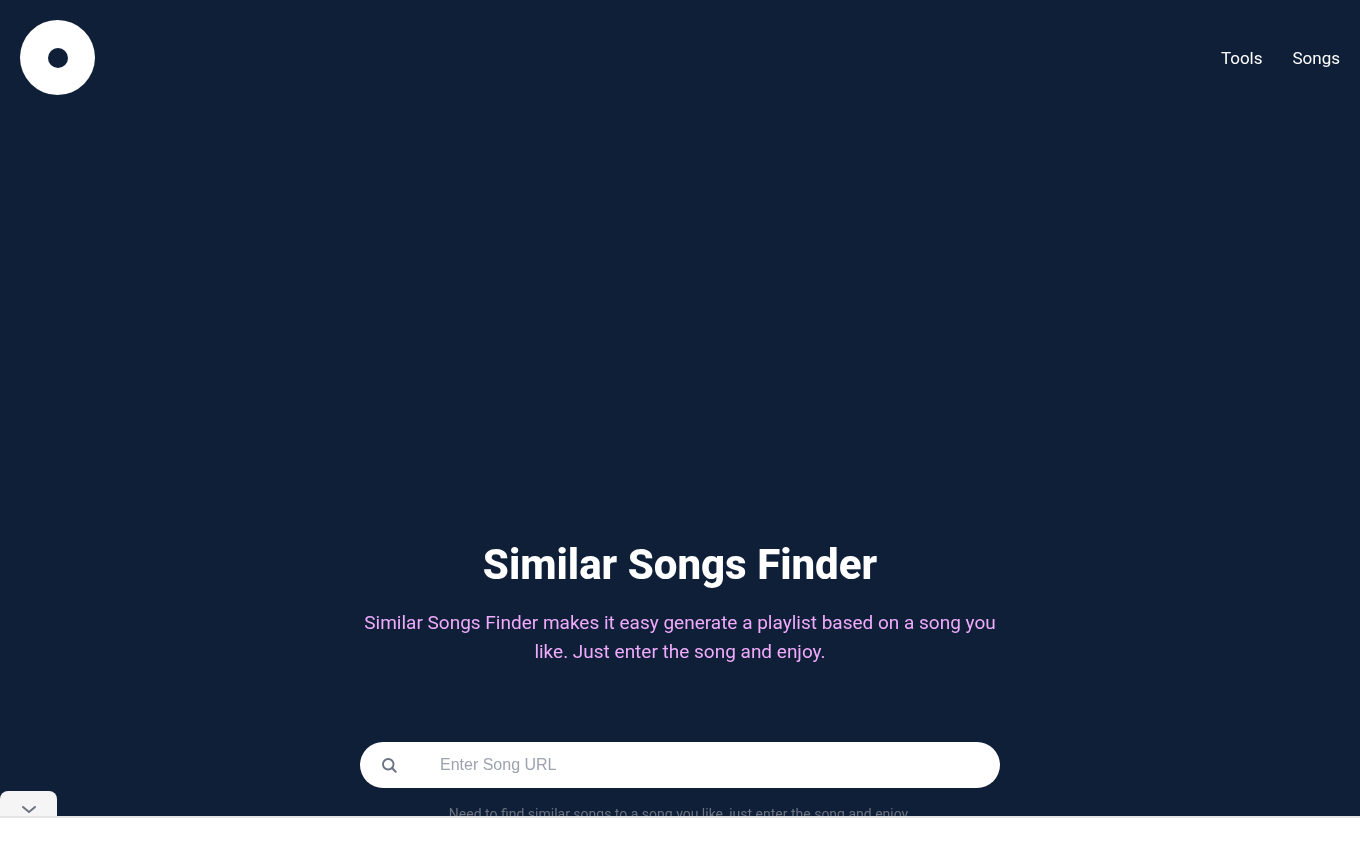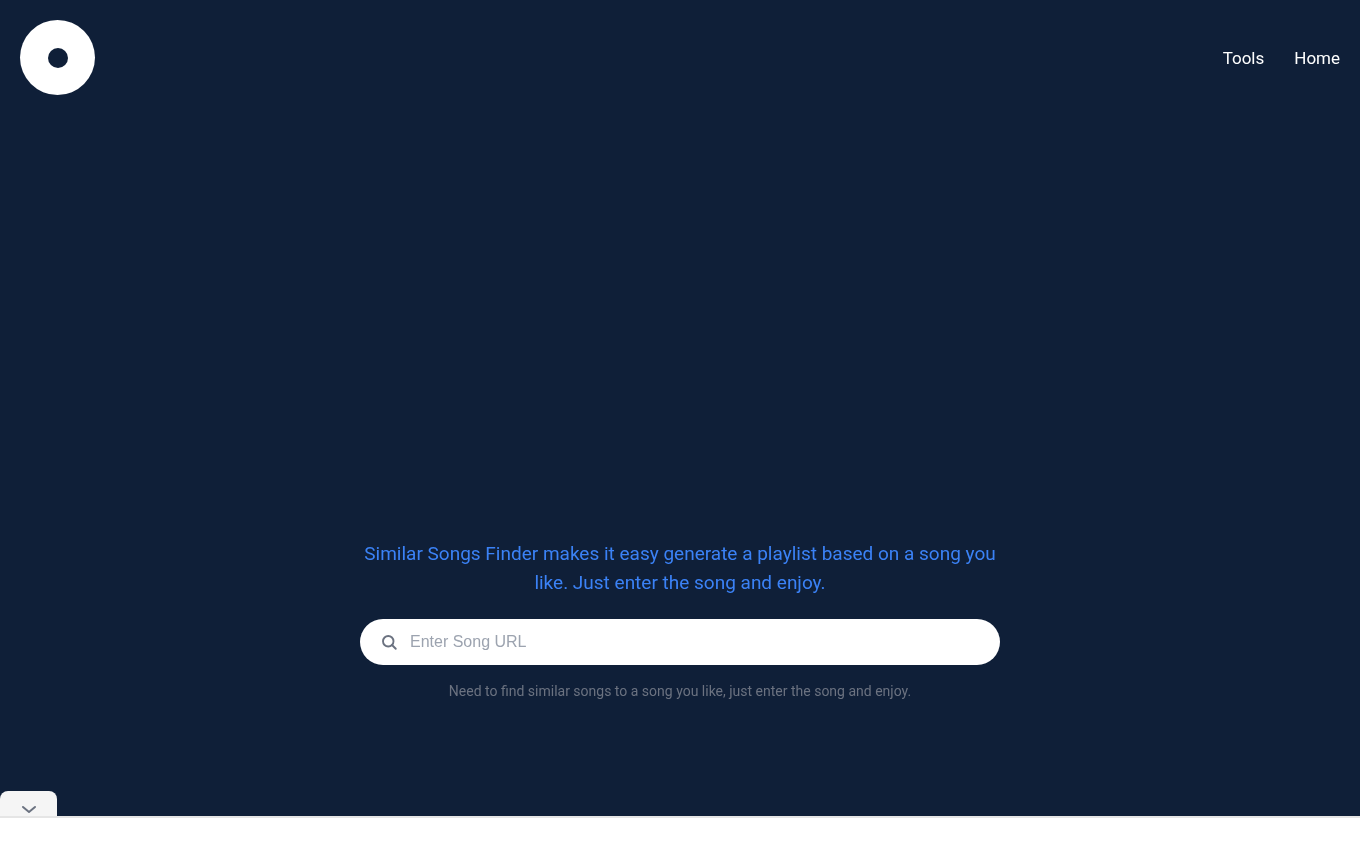--- a/index.html
+++ b/index.html
@@ -72,35 +72,36 @@
     .page-title {
       font-size: 42px;
       font-weight: 800;
       color: #ffffff;
       margin-bottom: 20px;
       text-align: center;
     }
     
     .page-description {
       font-size: 19px;
-      color: #3b82f6;
+      color: #f0abfc;
       text-align: center;
       line-height: 1.5;
-      margin-bottom: 22px;
+      margin-bottom: 76px;
       max-width: 640px;
     }
     
     .search-container {
       width: 640px;
       background-color: #ffffff;
       border-radius: 28px;
       display: flex;
       align-items: center;
       padding: 14px 20px;
       margin-bottom: 18px;
+      gap: 30px;
     }
     
     .search-icon {
       width: 18px;
       height: 18px;
       margin-right: 12px;
       flex-shrink: 0;
     }
     
     .search-icon svg {
@@ -160,25 +161,26 @@
   </style>
 </head>
 <body>
 
 <header class="header">
   <div class="logo">
     <div class="logo-inner"></div>
   </div>
   <nav class="nav">
     <a class="nav-link">Tools</a>
-    <a class="nav-link">Home</a>
+    <a class="nav-link">Songs</a>
   </nav>
 </header>
 
 <main class="main-content">
+  <h1 class="page-title">Similar Songs Finder</h1>
   <p class="page-description">Similar Songs Finder makes it easy generate a playlist based on a song you like. Just enter the song and enjoy.</p>
 
   <div class="search-container">
     <span class="search-icon">
       <svg viewBox="0 0 24 24" fill="none" stroke="#6b7280" stroke-width="2.5" stroke-linecap="round" stroke-linejoin="round">
         <circle cx="11" cy="11" r="7"></circle>
         <line x1="21" y1="21" x2="16" y2="16"></line>
       </svg>
     </span>
     <input type="text" class="search-input" placeholder="Enter Song URL" style="">

